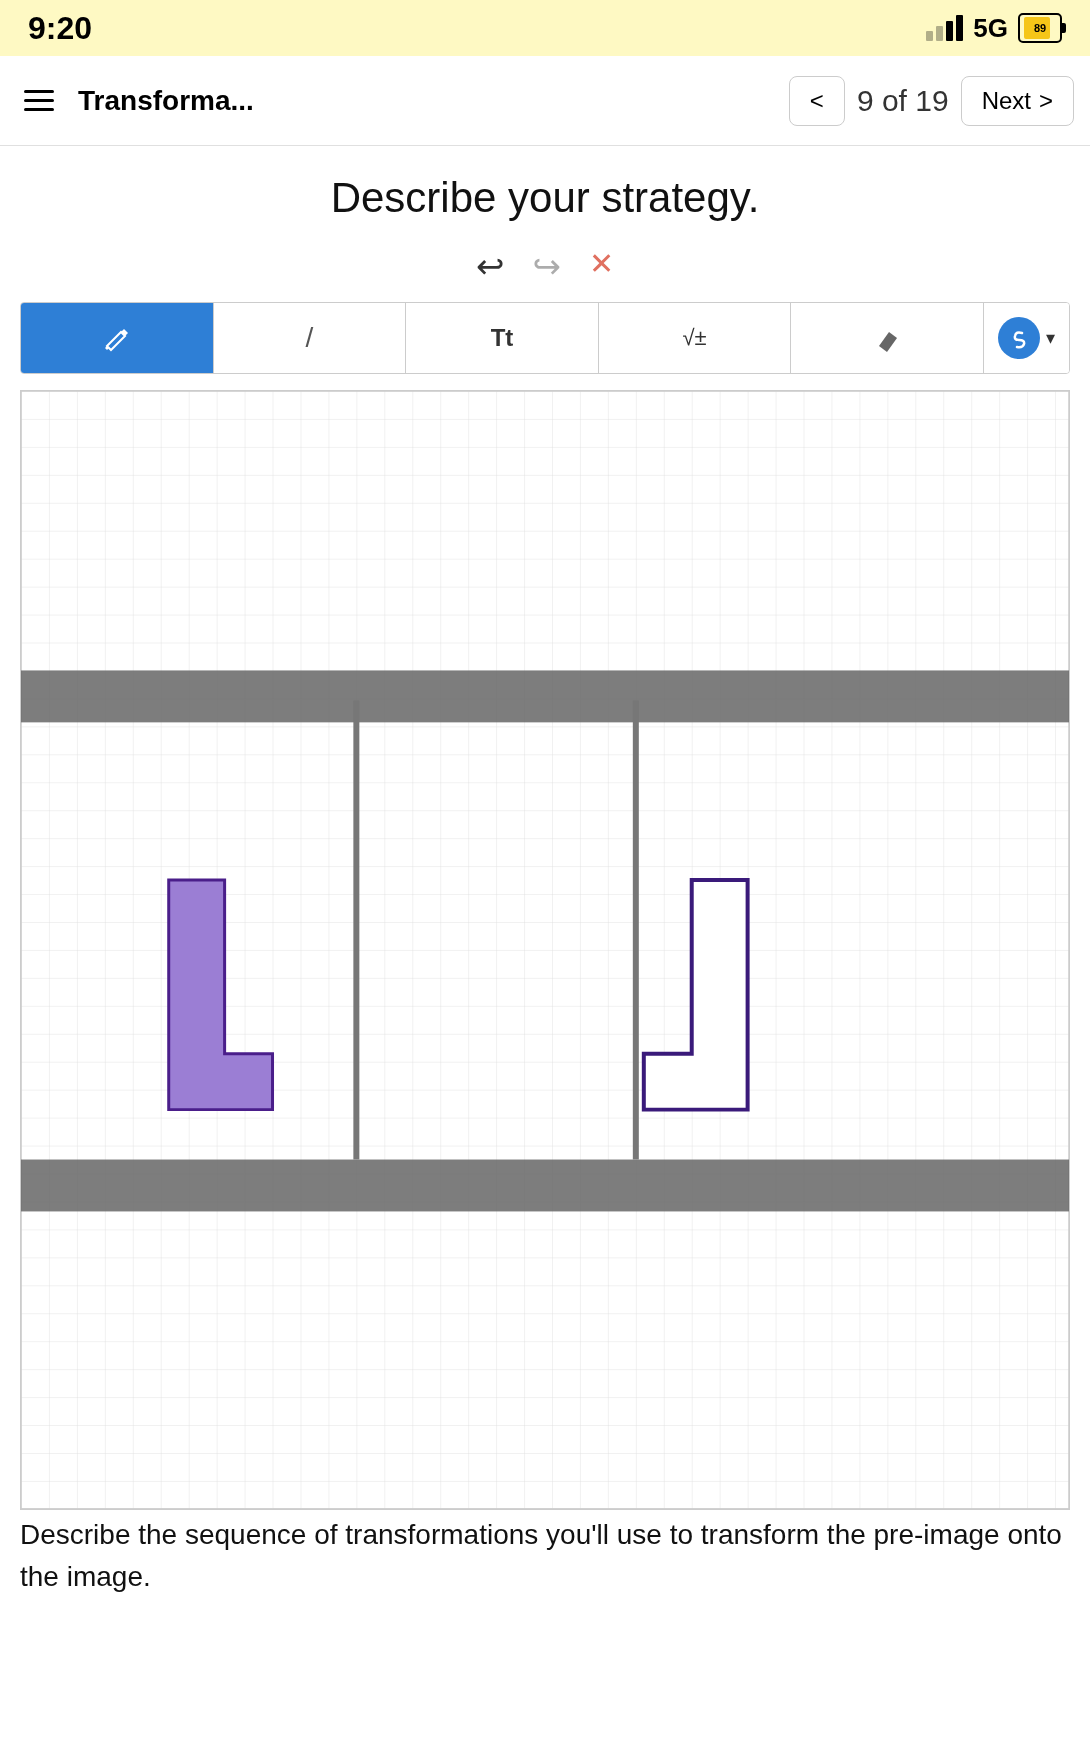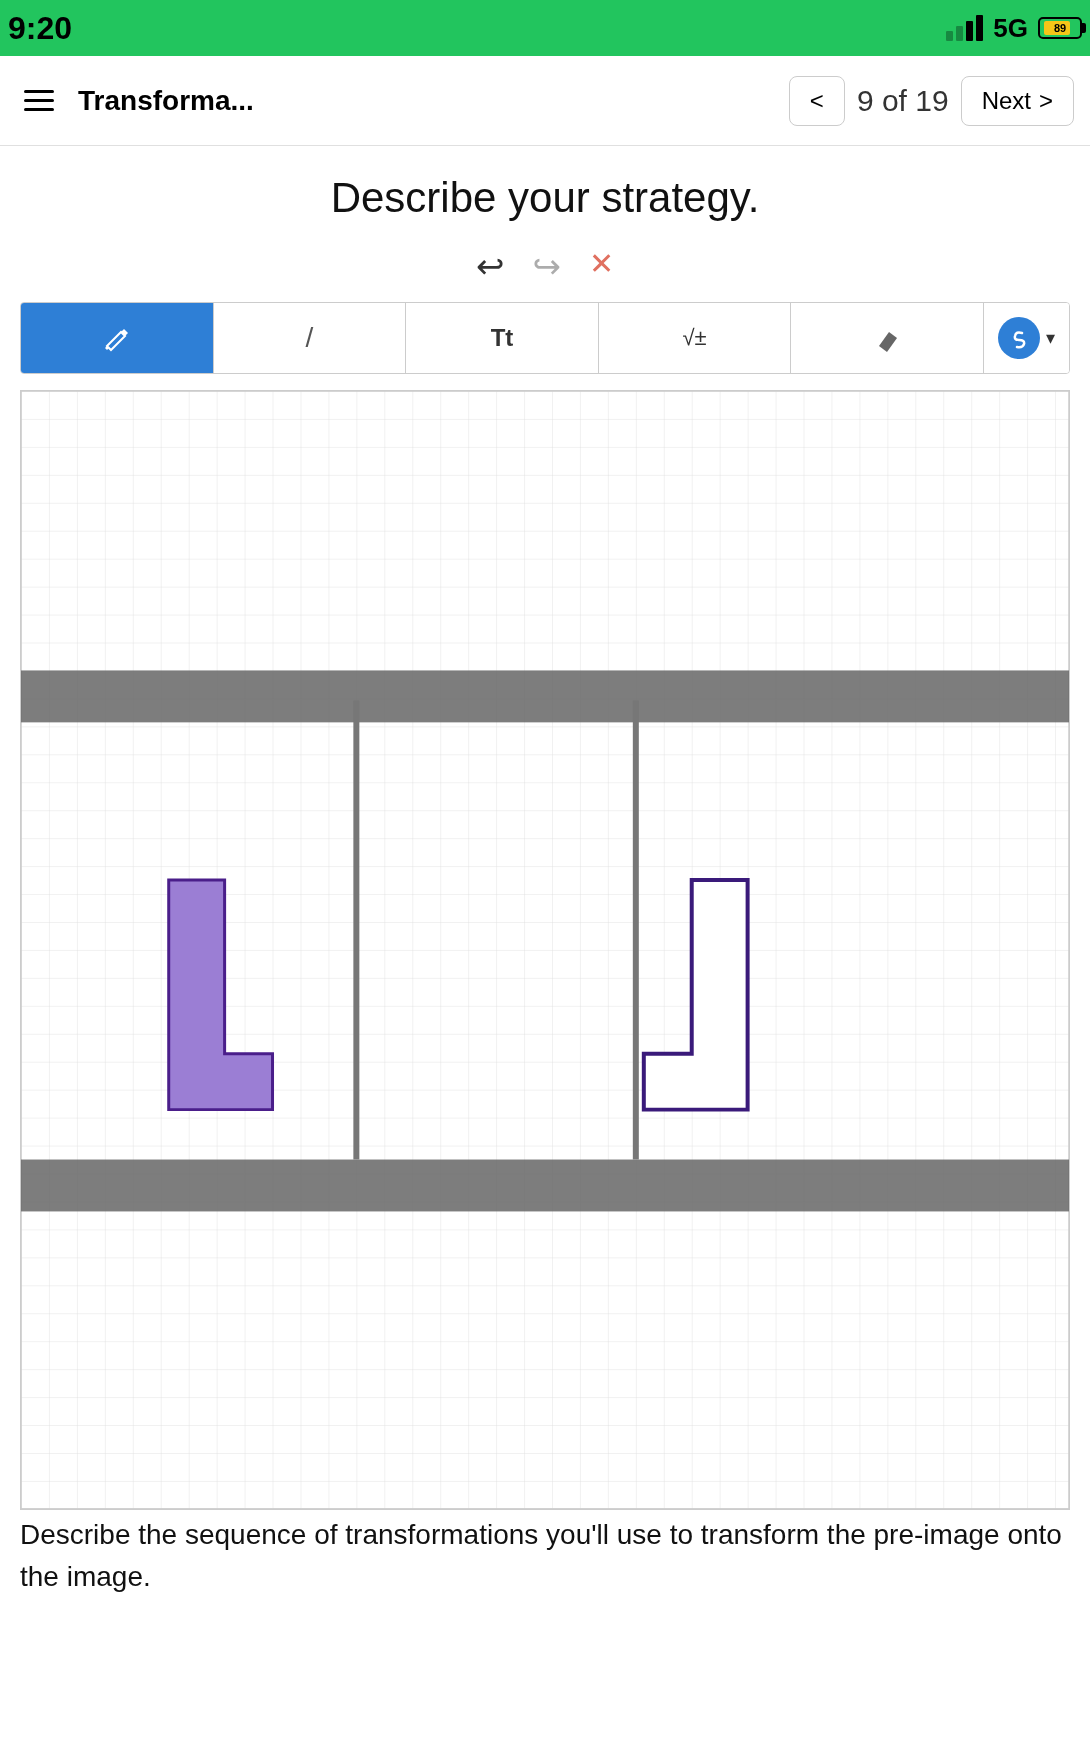--- a/index.html
+++ b/index.html
@@ -10,23 +10,23 @@
       font-family: -apple-system, BlinkMacSystemFont, 'Helvetica Neue', Arial, sans-serif;
       background: #fff;
       overflow-x: hidden;
     }
 
     
     .status-bar {
       display: flex;
       justify-content: space-between;
       align-items: center;
-      padding: 8px 8px;
+      padding: 8px 28px;
       height: 56px;
-      background: #22c55e;
+      background: #fef9c3;
     }
     .status-time {
       font-size: 32px;
       font-weight: 600;
       color: #000;
     }
     .status-right {
       display: flex;
       align-items: center;
       gap: 10px;
@@ -50,21 +50,21 @@
       font-weight: 600;
       color: #000;
     }
     .battery {
       display: flex;
       align-items: center;
       border: 2px solid #000;
       border-radius: 5px;
       padding: 2px 4px;
       position: relative;
-      height: 22px;
+      height: 30px;
       width: 44px;
     }
     .battery::after {
       content: '';
       position: absolute;
       right: -6px;
       top: 50%;
       transform: translateY(-50%);
       width: 4px;
       height: 10px;

